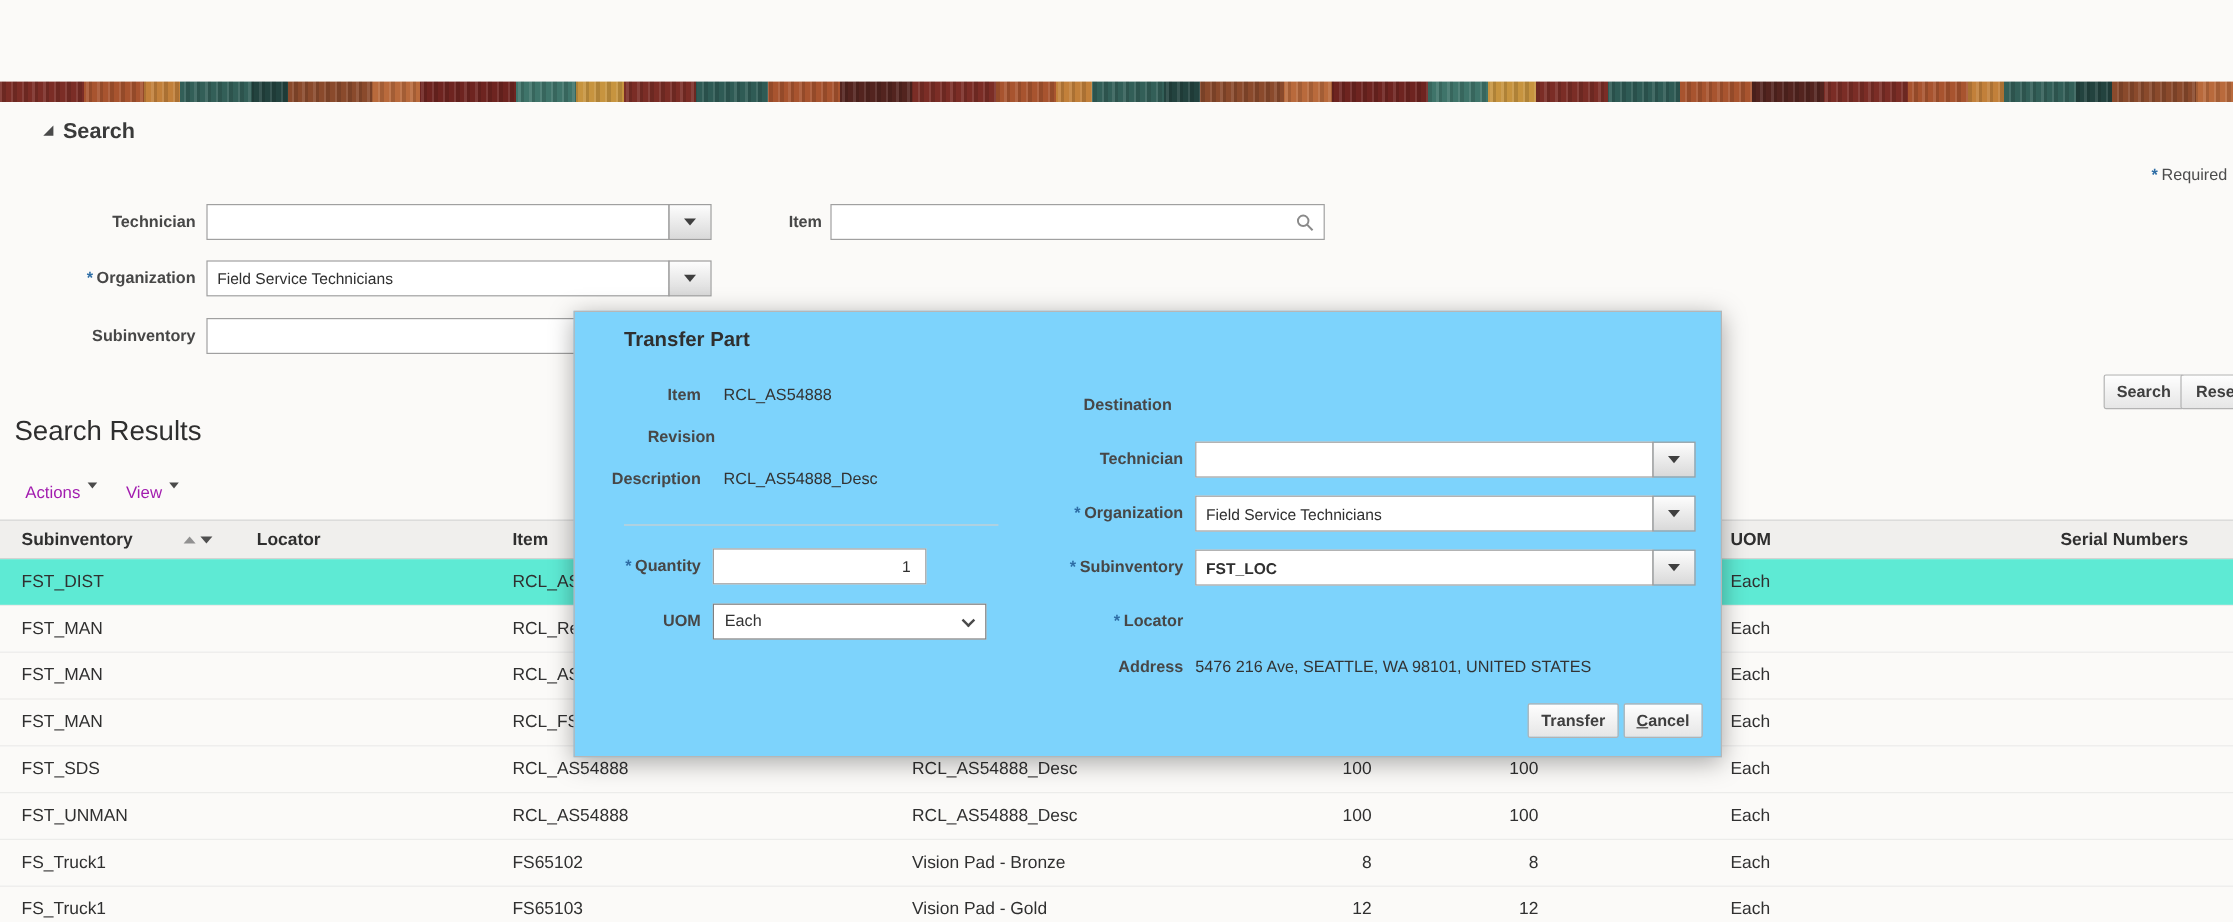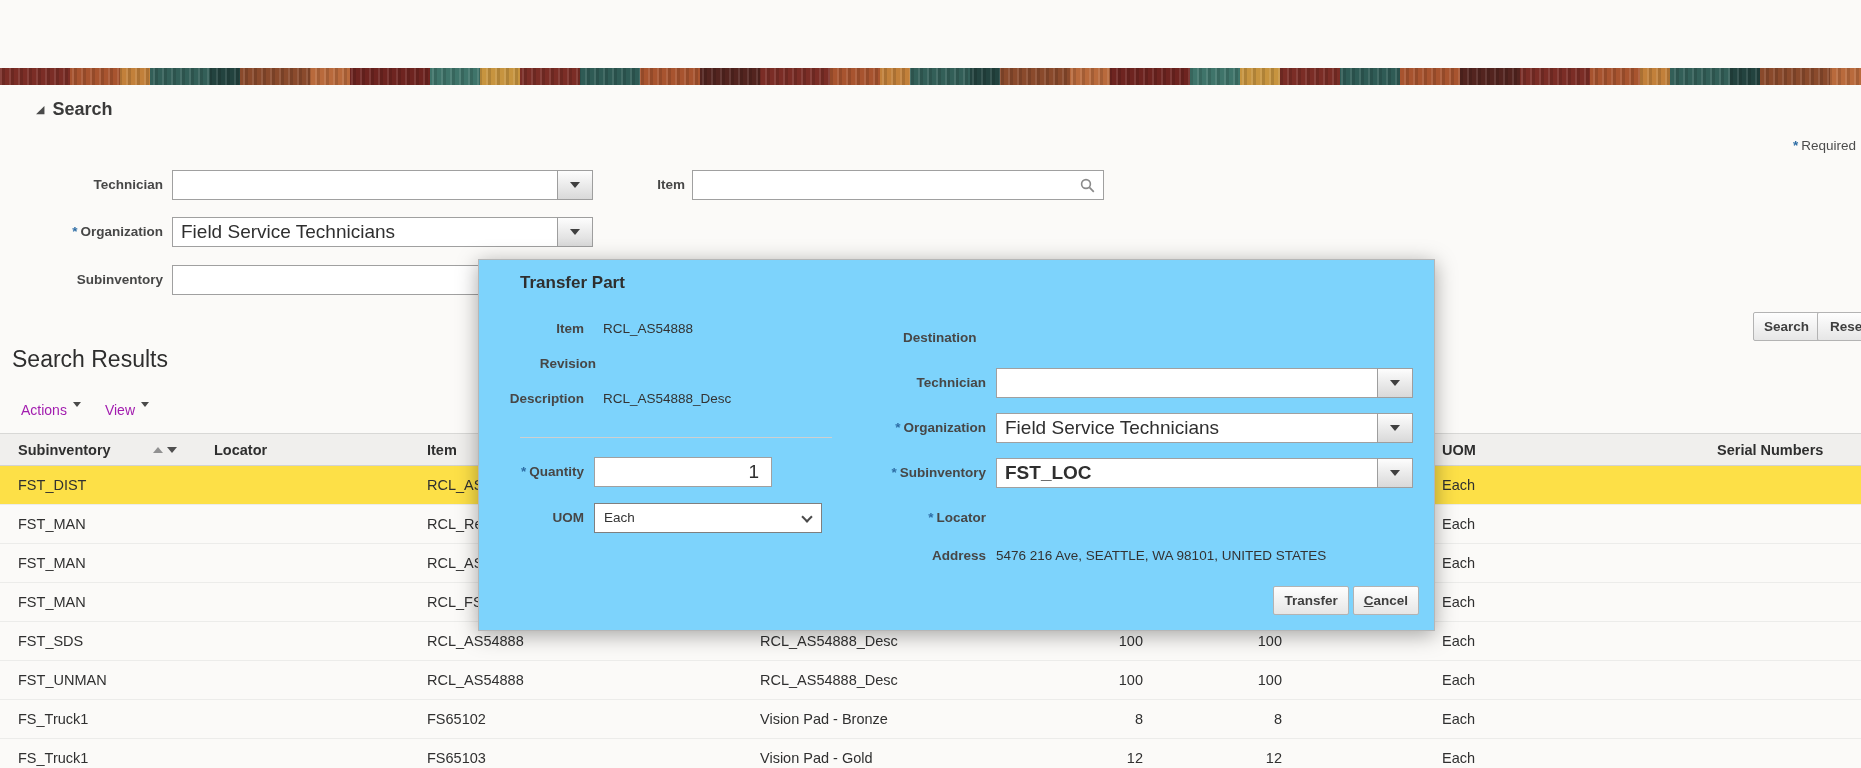--- a/index.html
+++ b/index.html
@@ -68,21 +68,21 @@
   .req { color:#2e6da5; font-weight:bold; margin-right:3px; }
 
   .fld-label {
     position:absolute; text-align:right; line-height:30px;
     font-size:13.5px; font-weight:bold; color:#474747; white-space:nowrap;
   }
   .combo { position:absolute; display:flex; }
   .combo input, .search-input-wrap input, .dlg-input {
     height:30px; border:1px solid #a0a0a0; background:#fff;
     font-family:"Liberation Sans", sans-serif;
-    font-size:19px; color:#2f2f2f; padding:0 8px;
+    font-size:13px; color:#2f2f2f; padding:0 8px;
   }
   .dd-btn {
     width:36px; height:30px; margin-left:-1px;
     border:1px solid #9e9e9e;
     background:linear-gradient(#fdfdfd,#d9d9d9);
     display:flex; align-items:center; justify-content:center; cursor:pointer;
   }
   .dd-btn::after {
     content:""; width:0; height:0;
     border-left:5px solid transparent; border-right:5px solid transparent;
@@ -254,21 +254,21 @@
       <div class="tc c2">Locator</div>
       <div class="tc c3">Item</div>
       <div class="tc c4"></div>
       <div class="tc c5 num"></div>
       <div class="tc c6 num"></div>
       <div class="tc spacer"></div>
       <div class="tc c8">UOM</div>
       <div class="tc c9">Serial Numbers</div>
     </div>
     <div>
-        <div class="trow selected" style="background: #fde047;">
+        <div class="trow selected" style="background: #5eead4;">
       <div class="tc c1">FST_DIST</div>
       <div class="tc c2"></div>
       <div class="tc c3">RCL_AS5</div>
       <div class="tc c4"></div>
       <div class="tc c5 num"></div>
       <div class="tc c6 num"></div>
       <div class="tc spacer"></div>
       <div class="tc c8">Each</div>
       <div class="tc c9"></div>
     </div>

